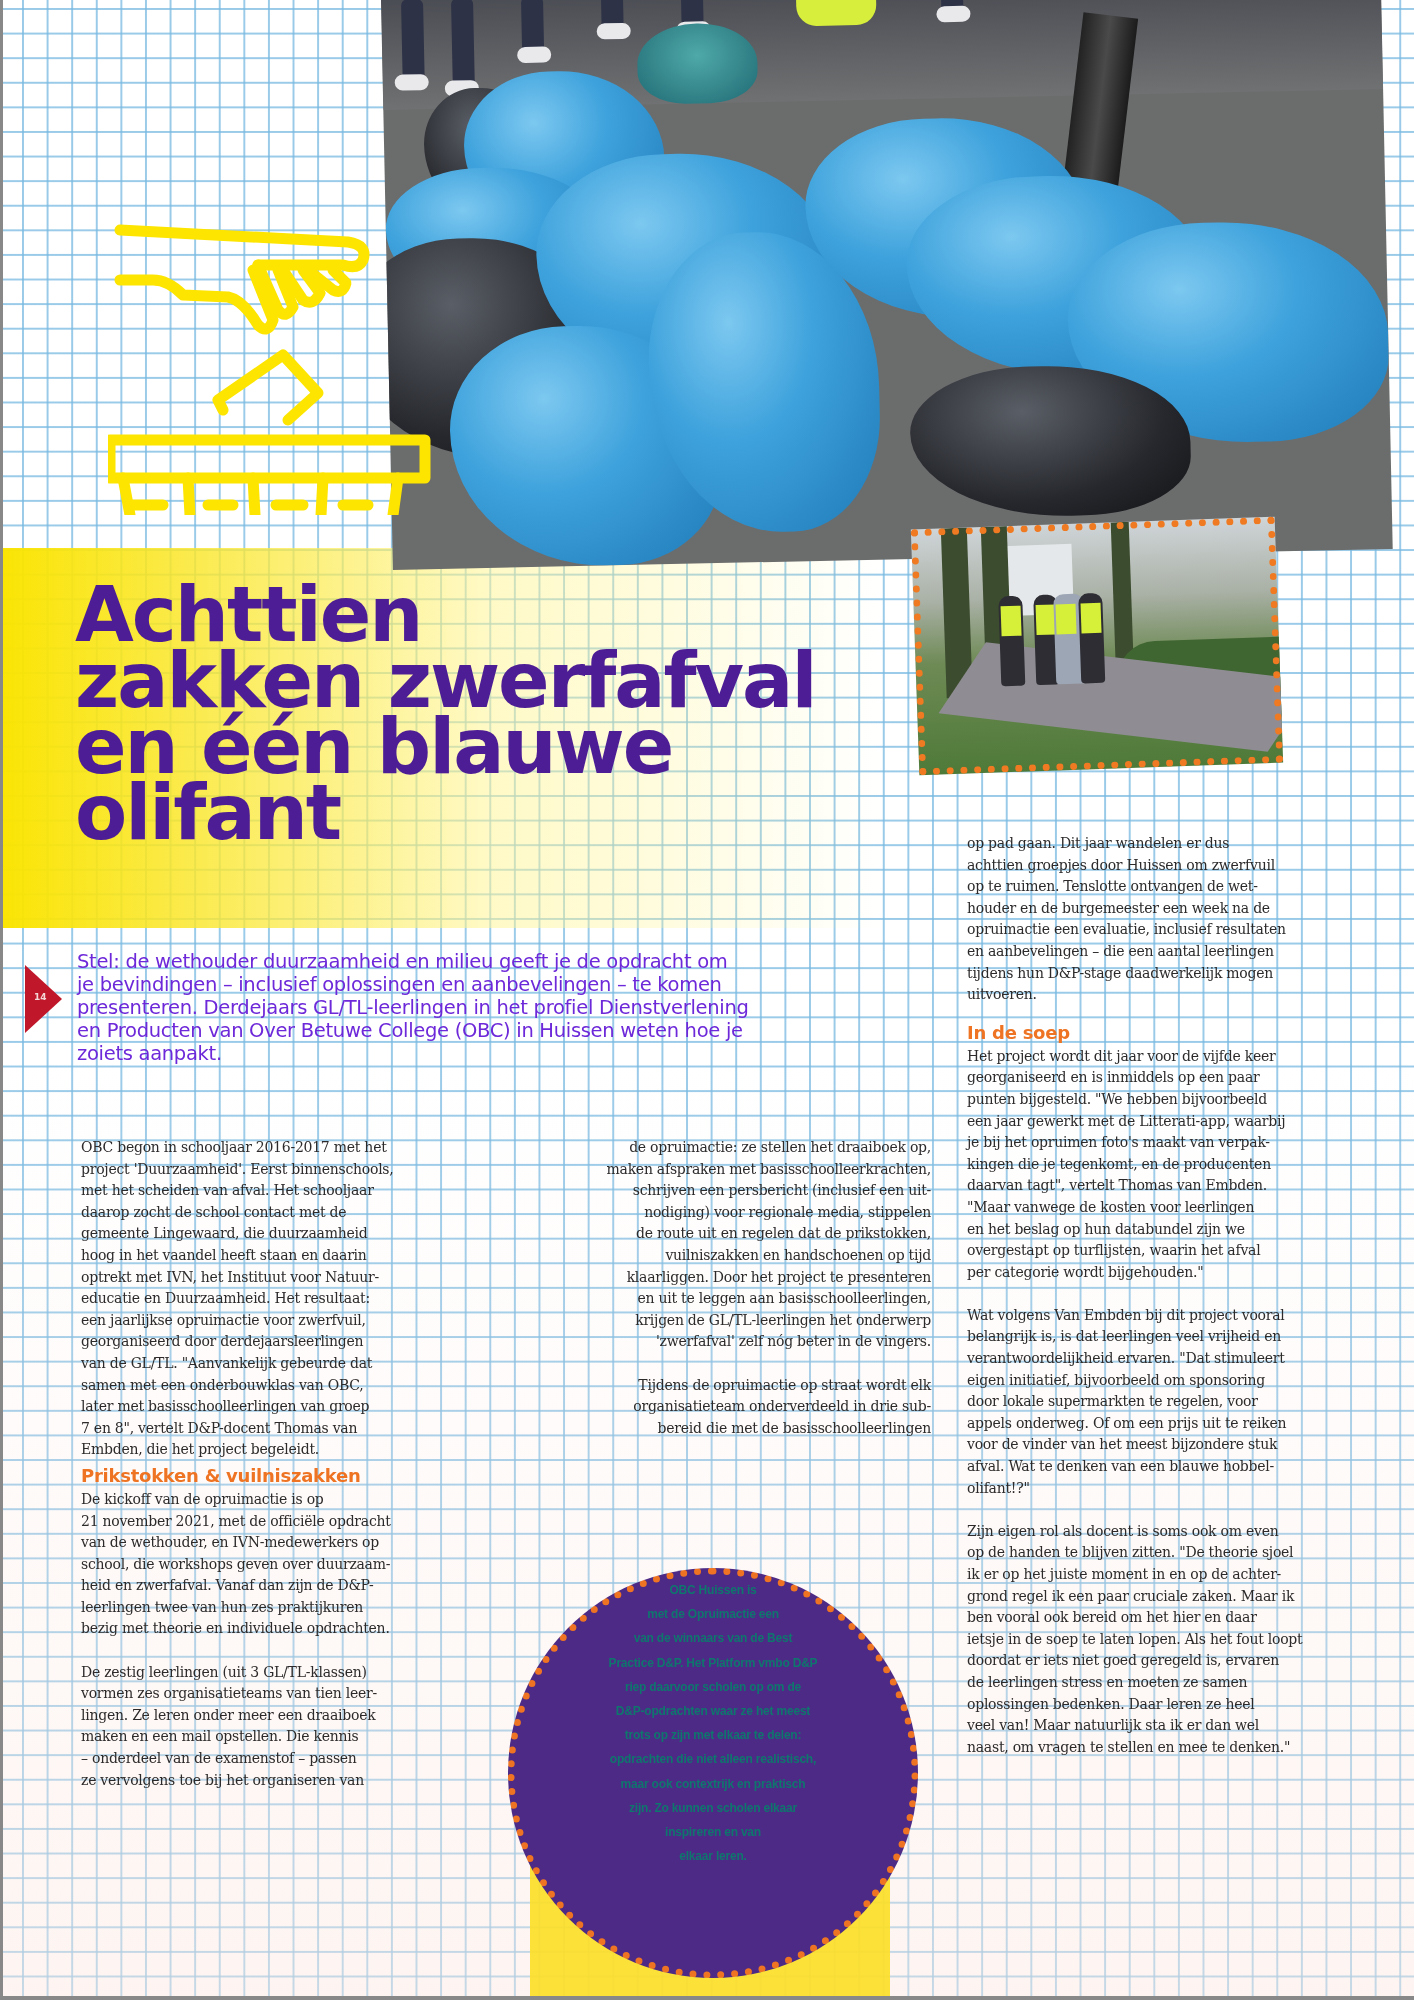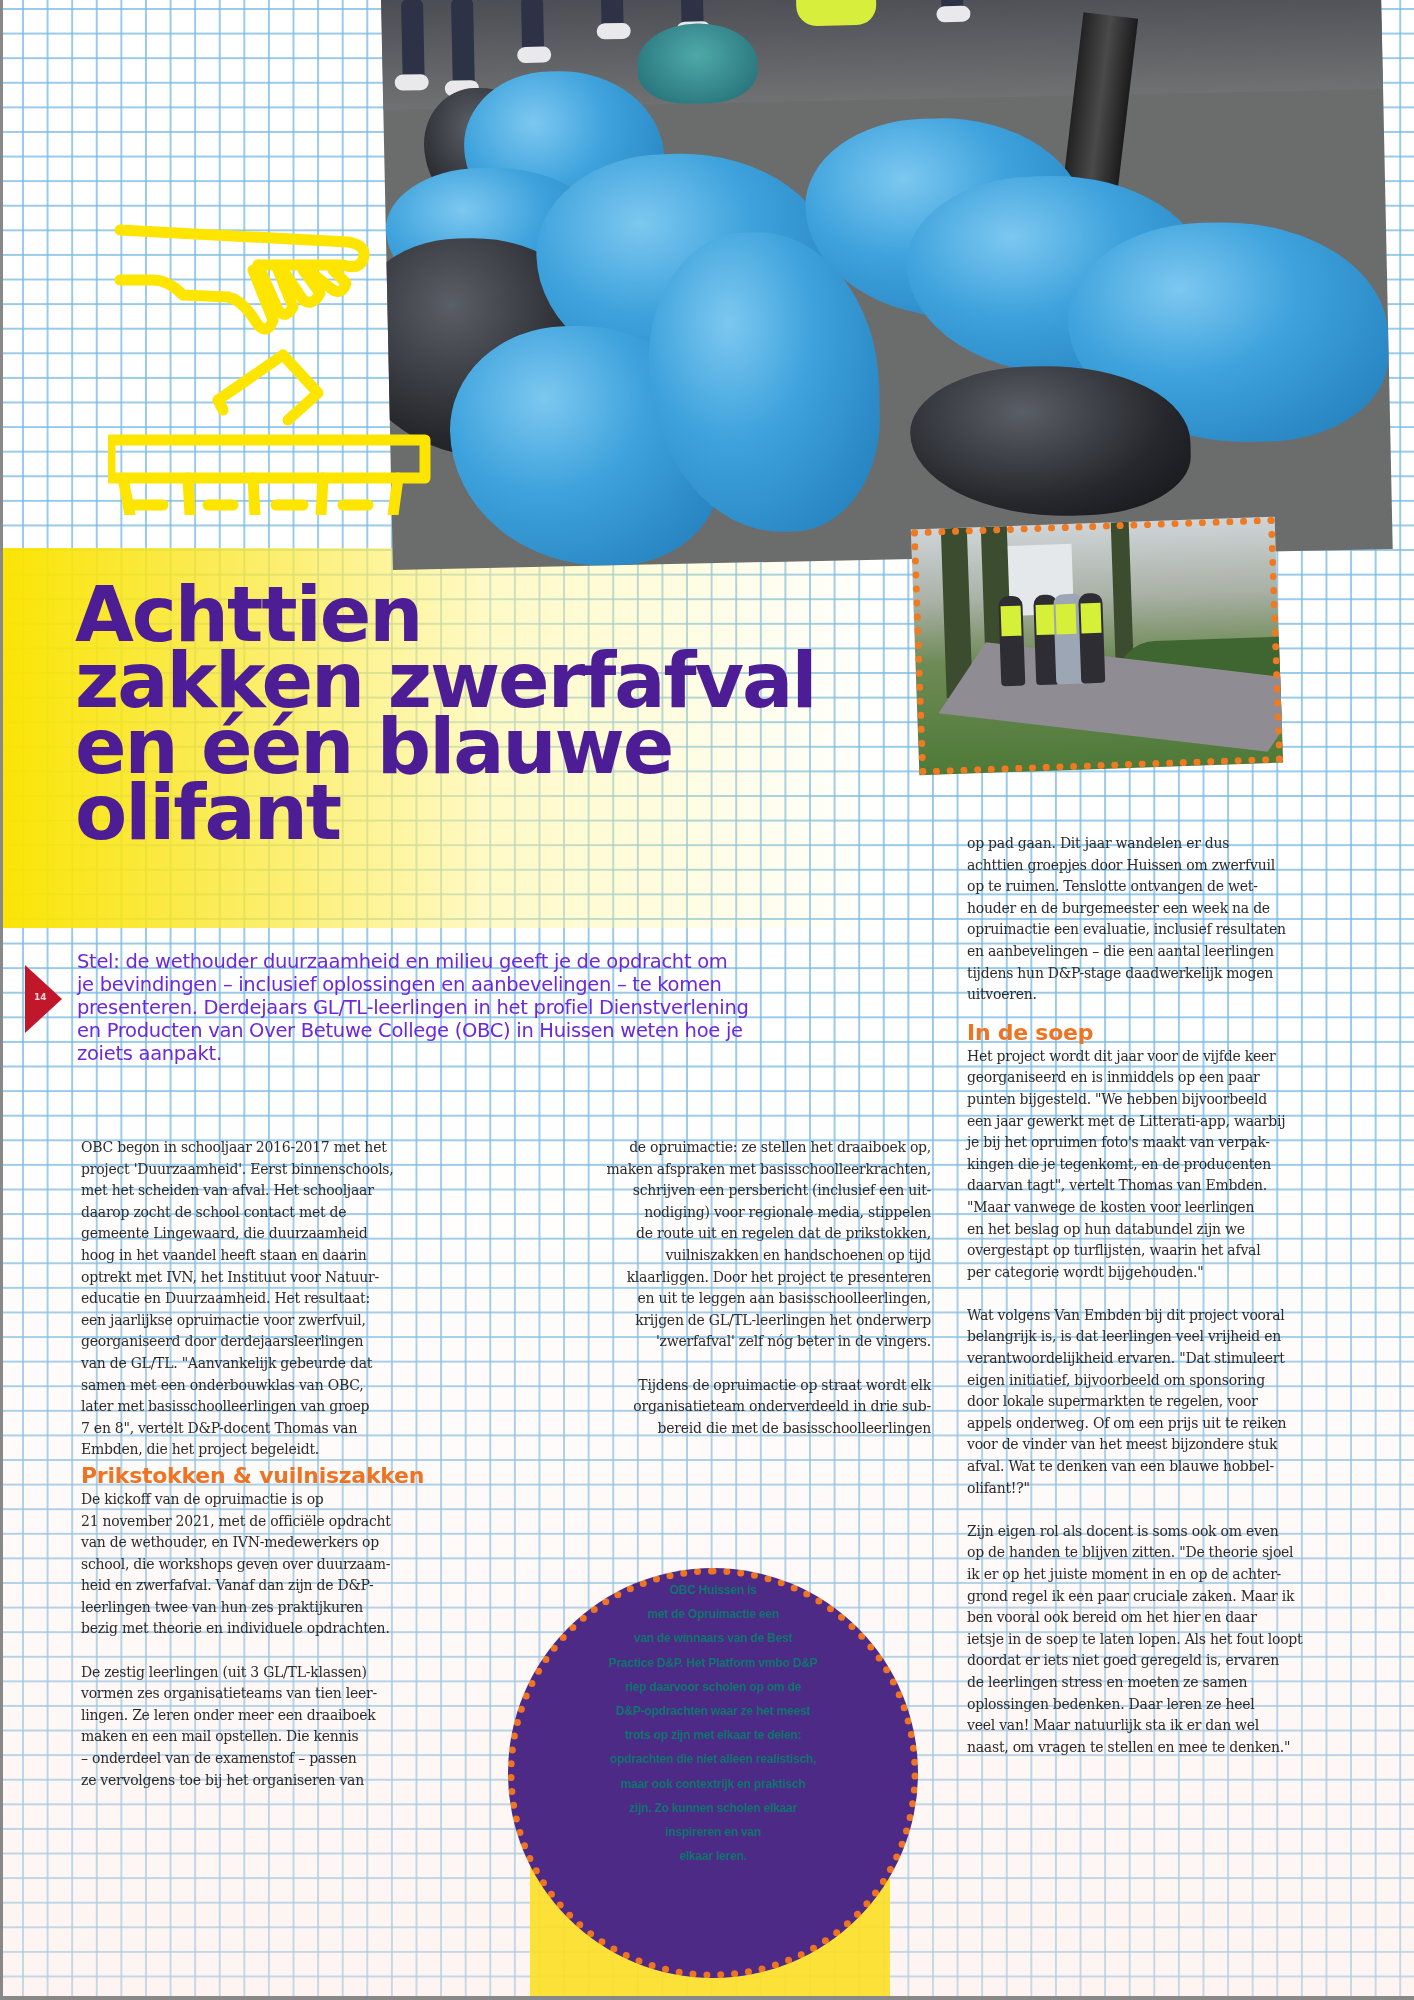--- a/index.html
+++ b/index.html
@@ -86,21 +86,21 @@
     position: absolute; left: 74px; top: 950px; width: 820px;
     font-family: "DejaVu Sans", sans-serif; font-size: 19.5px; line-height: 23px;
     color: #6d28d9; letter-spacing: -0.3px;
   }
   .lead p { white-space: nowrap; }
 
   .col { position:absolute; font-size: 14px; line-height: 21.6px; color: #2c2a2a; letter-spacing: -0.25px; }
   .col p.line { white-space: nowrap; }
   .col .gap { height: 21.6px; }
   .col h2 {
-    font-family: "DejaVu Sans", sans-serif; font-weight: bold; font-size: 22px;
+    font-family: "DejaVu Sans", sans-serif; font-weight: bold; font-size: 18px;
     color: #ee7423; line-height: 26px; margin-top: 2px;
   }
   .col1 { left: 78px; top: 1137px; width: 420px; }
   .col2 { left: 508px; top: 1137px; width: 420px; text-align: right; }
   .col3 { left: 936px; top: 833px; width: 420px; margin-left: 28px; }
 
   .badge {
     position:absolute; left: 505px; top: 1568px; width: 410px; height: 410px;
     border-radius: 50%; background: #4d2a85;
     border: 7px dotted #ee7423;

